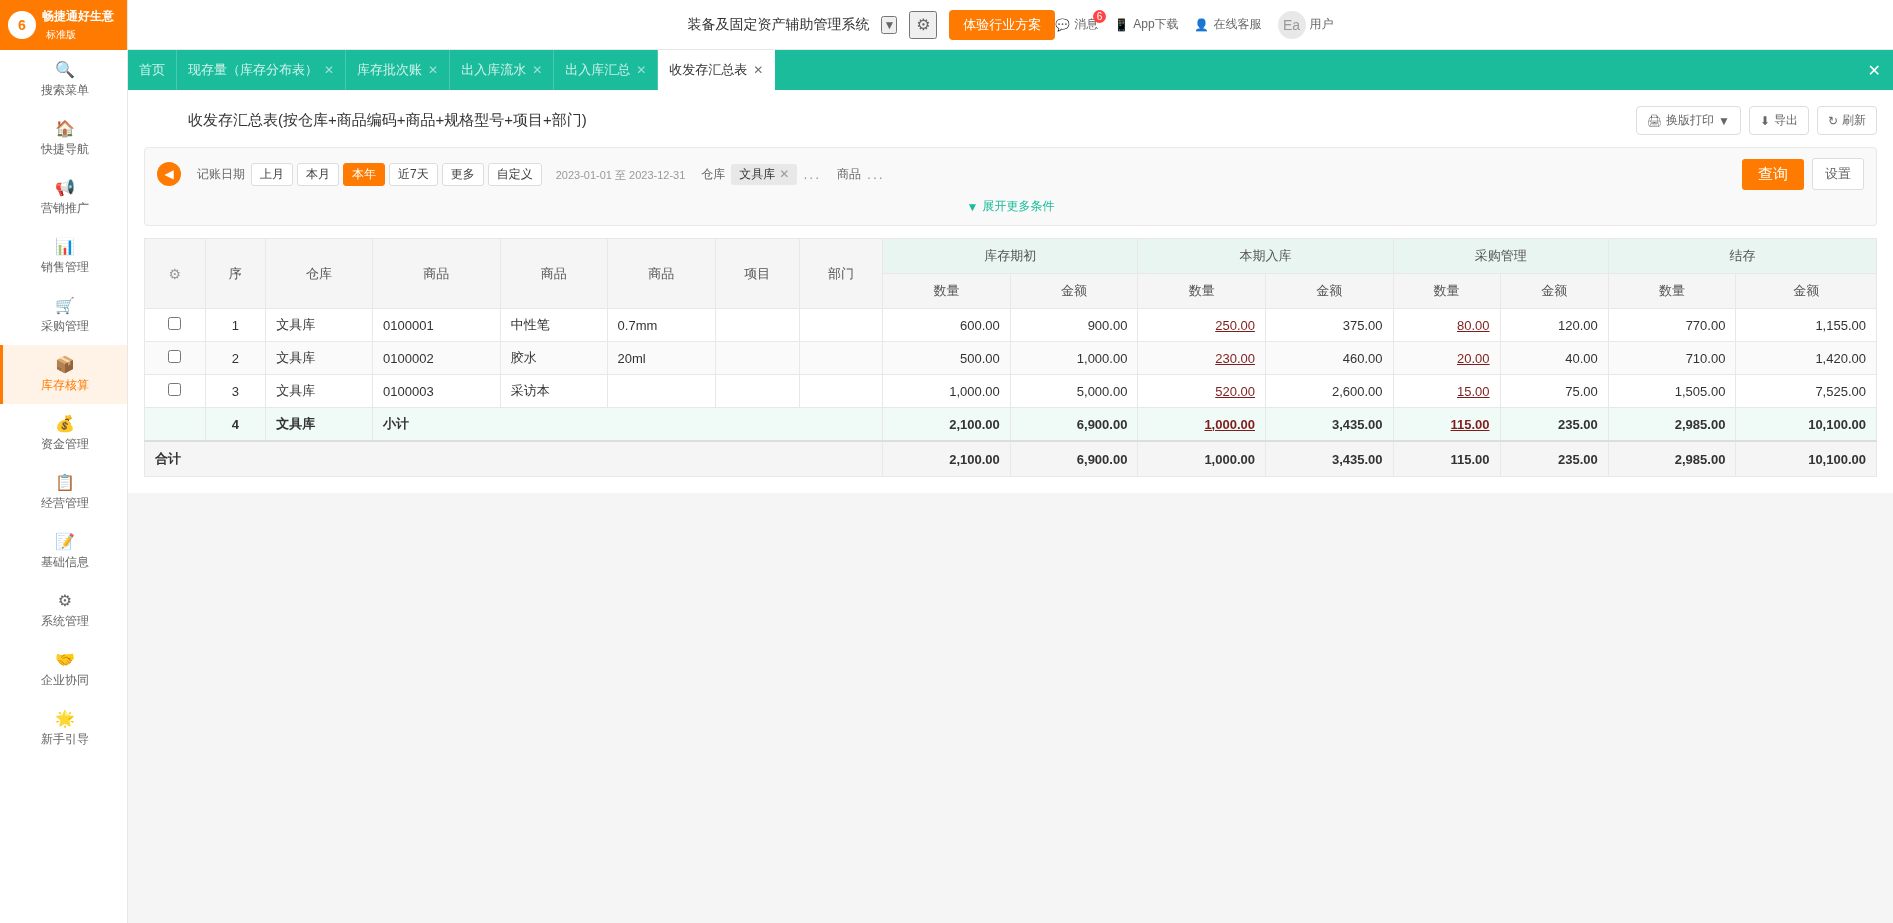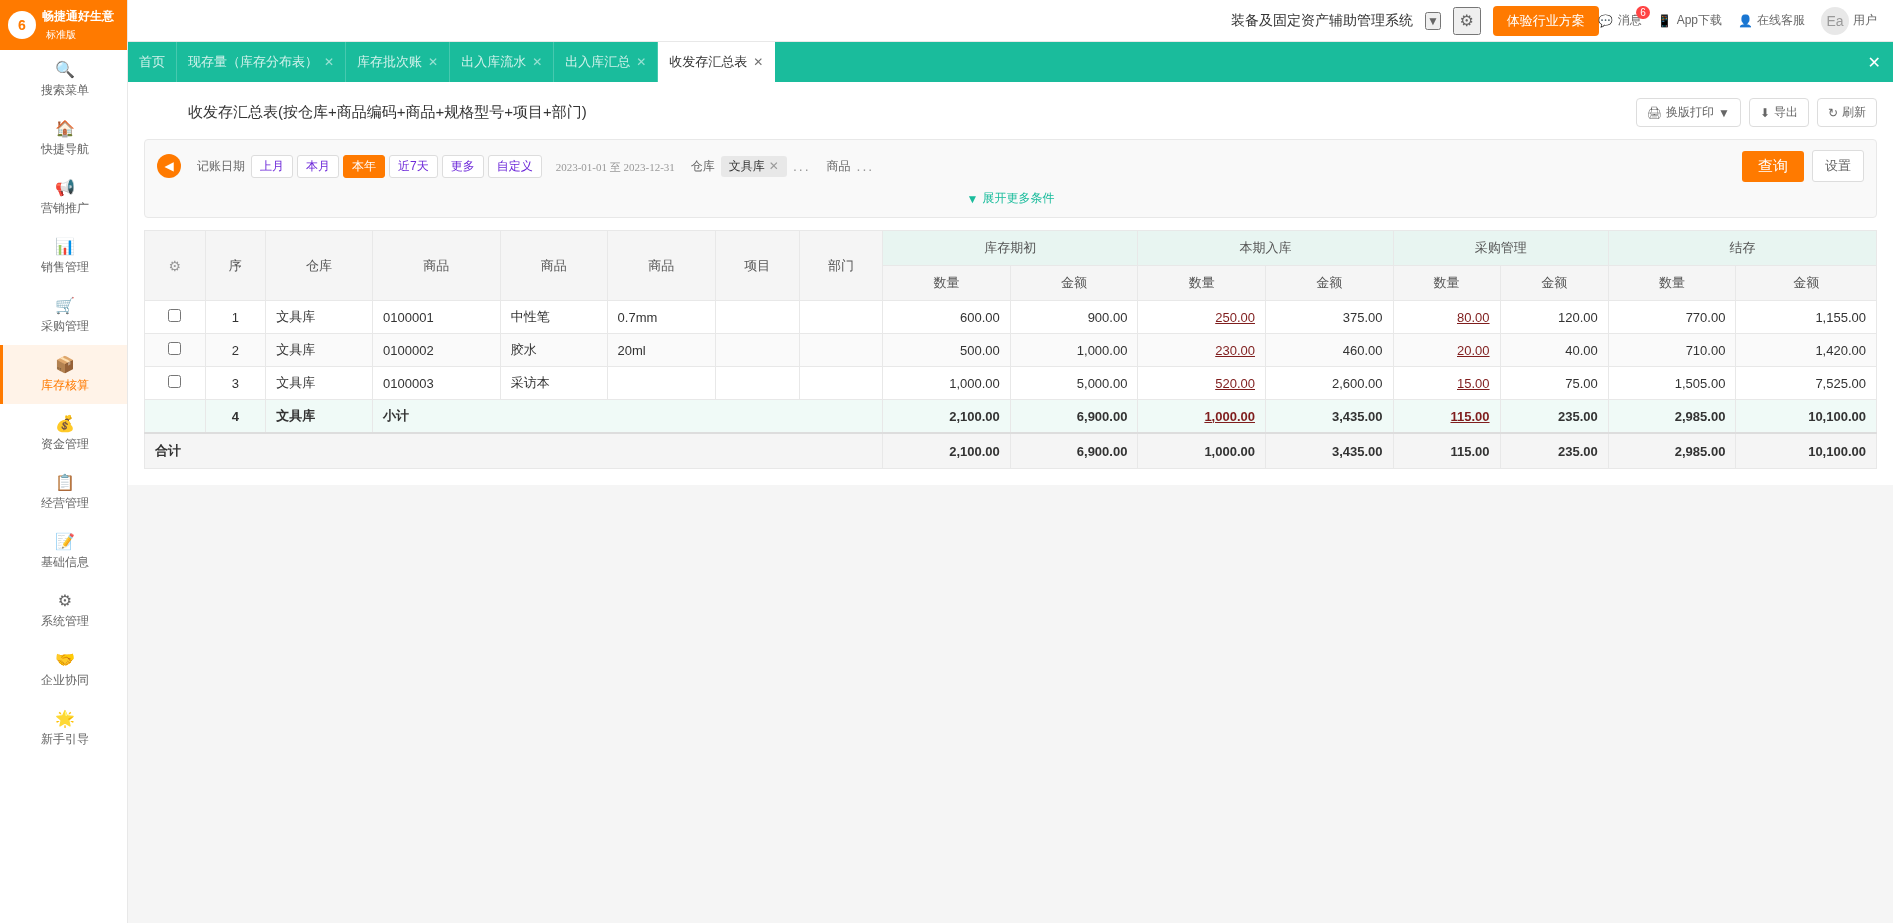--- a/index.html
+++ b/index.html
@@ -14,21 +14,21 @@
     .sidebar-logo-icon { width: 28px; height: 28px; background: #fff; border-radius: 50%; display: flex; align-items: center; justify-content: center; color: #ff7a00; font-weight: bold; font-size: 14px; }
     .sidebar-tag { background: #ff7a00; color: #fff; font-size: 10px; padding: 1px 4px; border-radius: 2px; margin-top: 2px; display: inline-block; }
     .sidebar-nav-item { display: flex; flex-direction: column; align-items: center; padding: 10px 4px; cursor: pointer; color: #666; font-size: 12px; gap: 3px; border-left: 3px solid transparent; }
     .sidebar-nav-item.active { background: #fff3e8; color: #ff7a00; border-left: 3px solid #ff7a00; }
     .sidebar-nav-icon { font-size: 16px; }
 
     
     .main-content { flex: 1; display: flex; flex-direction: column; overflow: hidden; }
 
     
-    .top-header { height: 42px; background: #fff; display: flex; align-items: center; justify-content: flex-end; padding: 0 16px; border-bottom: 1px solid #e8e8e8; flex-shrink: 0; }
+    .top-header { height: 50px; background: #fff; display: flex; align-items: center; justify-content: center; padding: 0 16px; border-bottom: 1px solid #e8e8e8; flex-shrink: 0; }
     .header-left { display: flex; align-items: center; gap: 12px; }
     .system-title { font-size: 14px; color: #333; }
     .dropdown-btn { display: flex; align-items: center; gap: 4px; color: #666; cursor: pointer; font-size: 12px; }
     .gear-btn { width: 28px; height: 28px; display: flex; align-items: center; justify-content: center; cursor: pointer; color: #666; font-size: 16px; }
     .trial-btn { background: #ff7a00; color: #fff; padding: 6px 14px; border-radius: 4px; border: none; cursor: pointer; font-size: 13px; }
     .header-right { display: flex; align-items: center; gap: 16px; }
     .header-action { display: flex; align-items: center; gap: 4px; cursor: pointer; color: #666; font-size: 12px; position: relative; }
     .badge { background: #ff4444; color: #fff; font-size: 10px; border-radius: 8px; padding: 1px 4px; position: absolute; top: -6px; right: -8px; }
     .user-avatar { width: 28px; height: 28px; background: #e8e8e8; border-radius: 50%; display: flex; align-items: center; justify-content: center; color: #999; font-size: 14px; }
 
@@ -51,23 +51,23 @@
     .btn-export { display: flex; align-items: center; gap: 4px; border: 1px solid #ddd; background: #fff; padding: 5px 10px; border-radius: 4px; cursor: pointer; font-size: 12px; color: #666; }
     .btn-refresh { display: flex; align-items: center; gap: 4px; border: 1px solid #ddd; background: #fff; padding: 5px 10px; border-radius: 4px; cursor: pointer; font-size: 12px; color: #666; }
 
     
     .filter-area { background: #f9f9f9; border: 1px solid #e8e8e8; border-radius: 4px; padding: 10px 12px; margin-bottom: 12px; }
     .filter-row { display: flex; align-items: center; gap: 16px; flex-wrap: wrap; }
     .filter-collapse-btn { width: 24px; height: 24px; background: #ff7a00; color: #fff; border-radius: 50%; display: flex; align-items: center; justify-content: center; cursor: pointer; flex-shrink: 0; font-size: 12px; }
     .filter-item { display: flex; align-items: center; gap: 6px; }
     .filter-label { color: #666; font-size: 12px; white-space: nowrap; }
     .date-buttons { display: flex; gap: 4px; }
-    .date-btn { padding: 2px 8px; border: 1px solid #ddd; border-radius: 3px; cursor: pointer; font-size: 12px; color: #6d28d9; background: #fff; }
+    .date-btn { padding: 2px 8px; border: 1px solid #ddd; border-radius: 3px; cursor: pointer; font-size: 12px; color: #404040; background: #fff; }
     .date-btn.active { background: #ff7a00; color: #fff; border-color: #ff7a00; }
-    .date-range { font-size: 11px; color: #999; margin-top: 2px; font-family: Liberation Serif, serif; }
+    .date-range { font-size: 11px; color: #999; margin-top: 2px; }
     .filter-tag { display: flex; align-items: center; gap: 4px; background: #e8e8e8; padding: 2px 8px; border-radius: 3px; font-size: 12px; }
     .filter-tag-close { cursor: pointer; color: #999; }
     .filter-ellipsis { color: #999; cursor: pointer; font-size: 14px; letter-spacing: 2px; }
     .expand-btn { display: flex; align-items: center; gap: 4px; color: #1abc9c; cursor: pointer; font-size: 12px; background: none; border: none; width: 100%; justify-content: center; margin-top: 8px; }
     .btn-query { background: #ff7a00; color: #fff; border: none; padding: 6px 16px; border-radius: 3px; cursor: pointer; font-size: 15px; }
     .btn-settings { background: #fff; color: #666; border: 1px solid #ddd; padding: 6px 12px; border-radius: 3px; cursor: pointer; font-size: 13px; }
 
     
     .table-container { overflow-x: auto; }
     table { width: 100%; border-collapse: collapse; font-size: 13px; }

